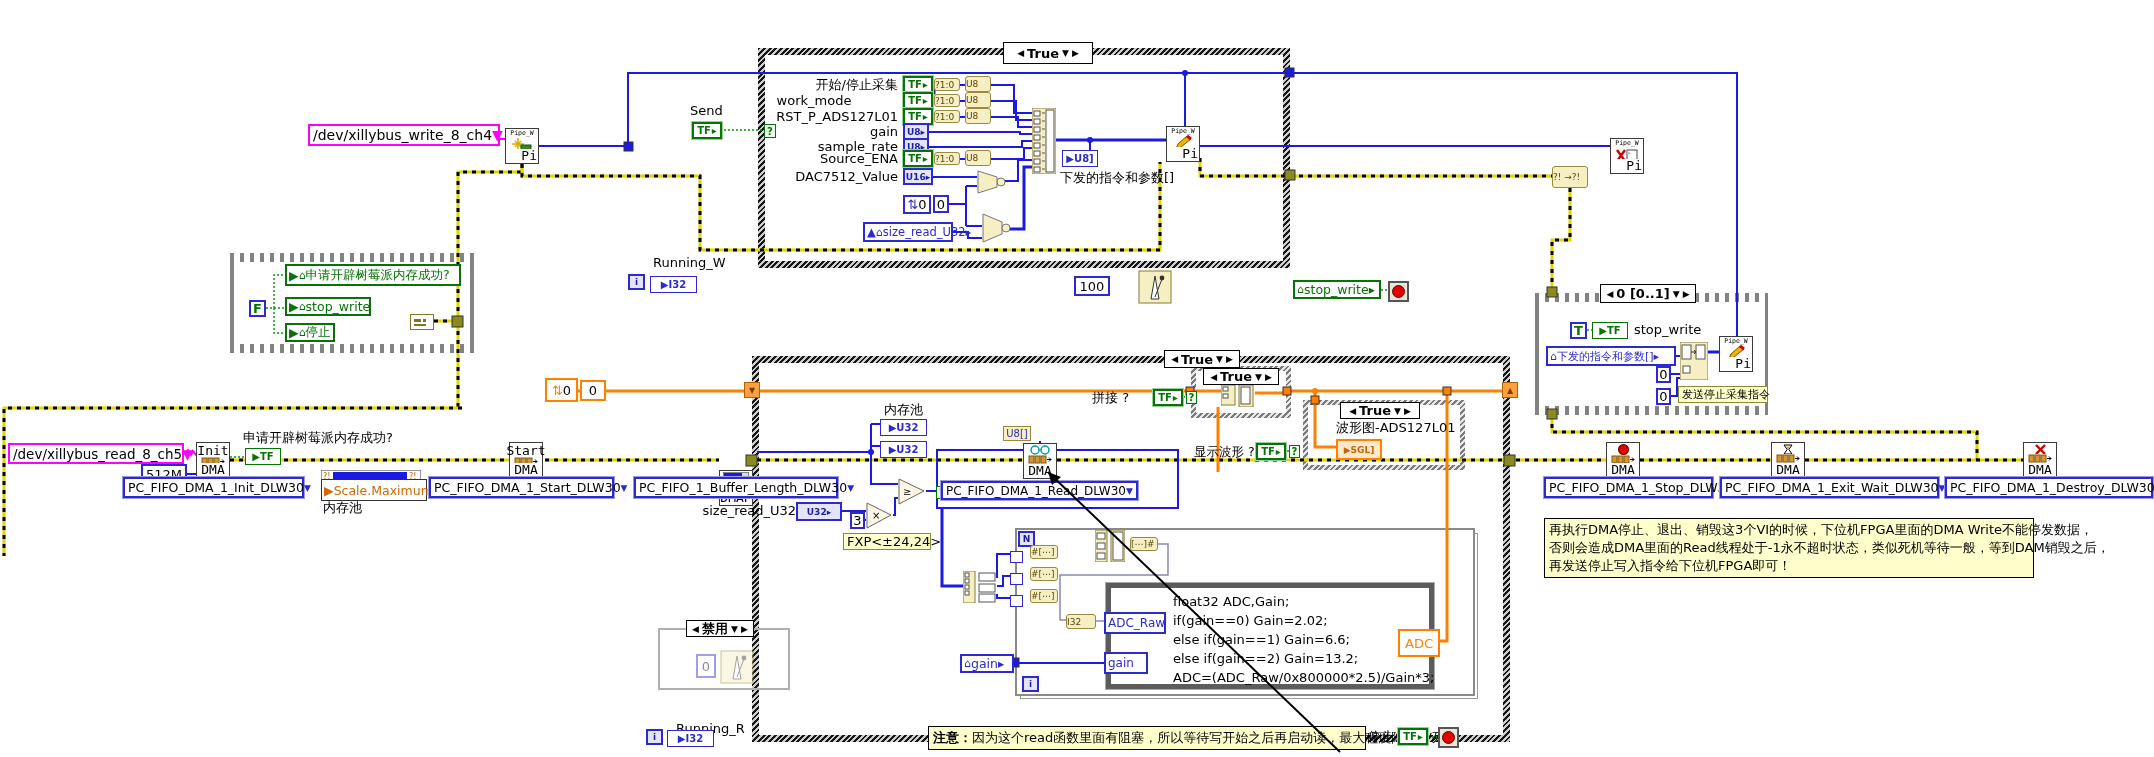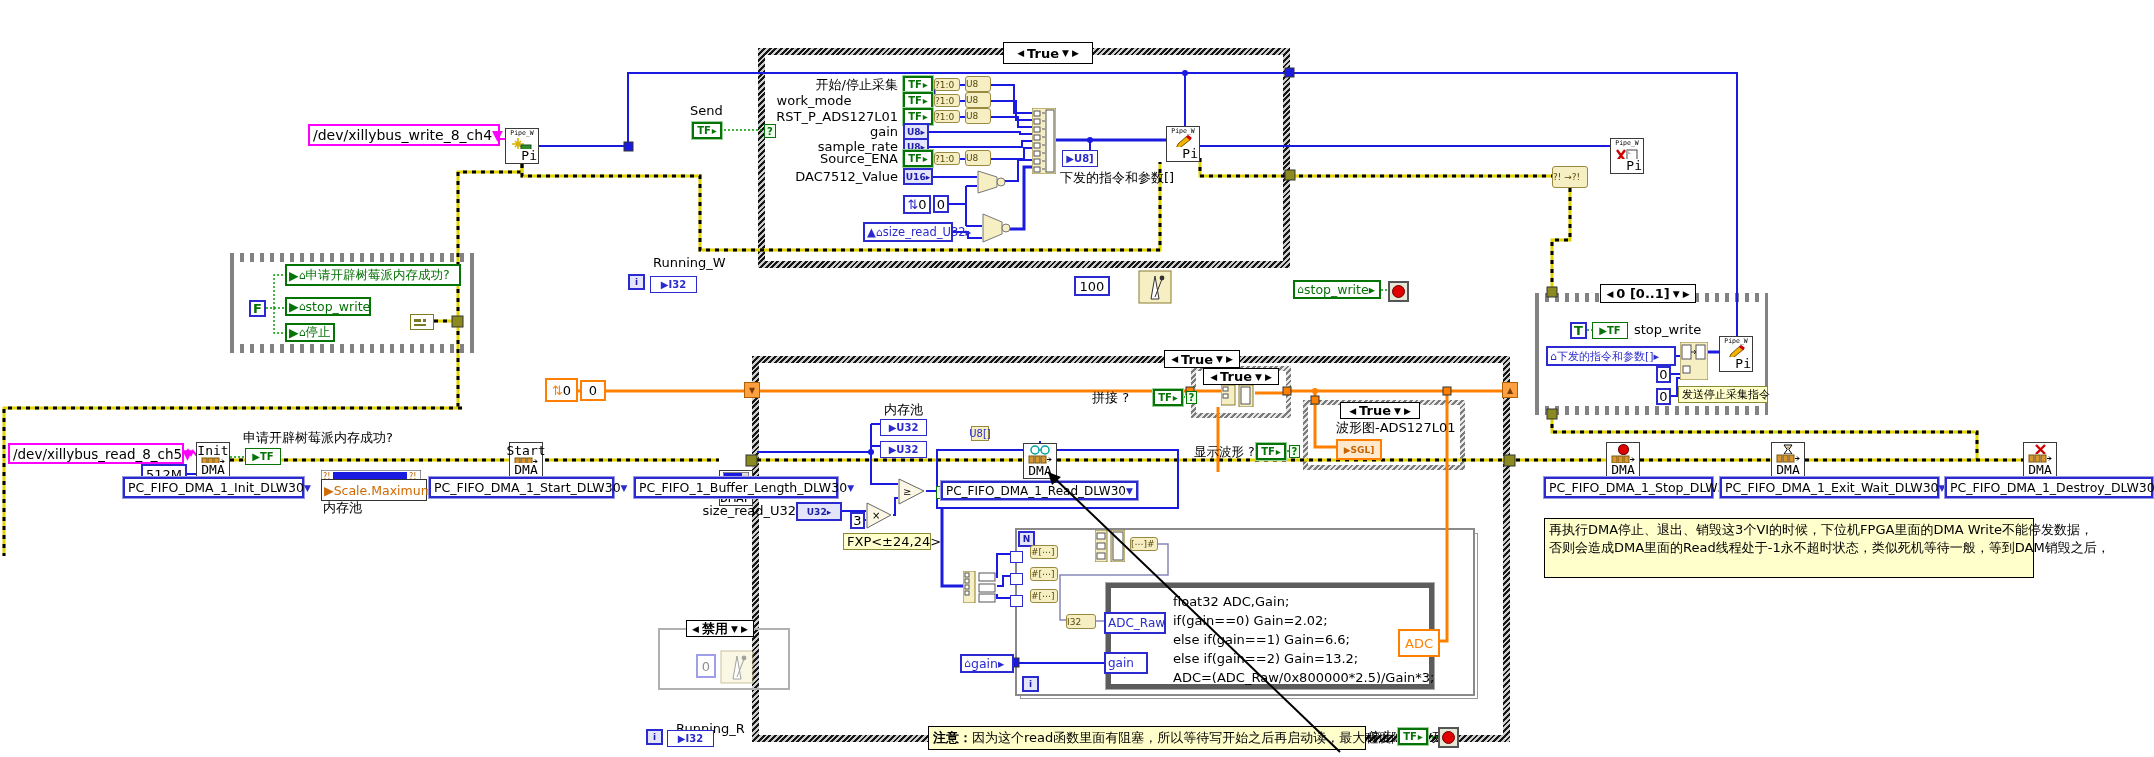--- a/index.html
+++ b/index.html
@@ -578,21 +578,21 @@
         <span class="ar">▼</span>
         <span class="ar">▶</span>
       </div>
       <div class="abs lbl" style="left: 1336px; top: 421px; width: 122px; height: 14px;"><span>波形图-ADS127L01</span></div>
       <div class="abs abs" style="left: 1336px; top: 439px; width: 42px; height: 17px;">
         <div style="border:2px solid #ff8000;background:#ffe8cc;color:#c86400;width:100%;height:100%;display:flex;align-items:center;justify-content:center;font-size:9px;font-weight:bold">
           <span class="ar">▶</span>
           <span>SGL]</span>
         </div>
       </div>
-      <div class="abs tanb" style="left: 971px; top: 426px; width: 18px; height: 15px;">
+      <div class="abs tanb" style="left: 1003px; top: 426px; width: 28px; height: 15px;">
         <span>U8[]</span>
       </div>
       <div class="abs node" style="left: 1023px; top: 443px; width: 34px; height: 36px;">
         <svg width="22" height="10">
           <circle cx="6" cy="5" r="4" fill="none" stroke="#00a0a0" stroke-width="1.5"></circle>
           <circle cx="16" cy="5" r="4" fill="none" stroke="#00a0a0" stroke-width="1.5"></circle>
           <path d="M10,5 h2" stroke="#00a0a0"></path>
         </svg>
         <svg width="24" height="9">
           <rect x="1" y="1" width="5" height="7" fill="#d9952f" stroke="#7a5a10"></rect>
@@ -745,20 +745,21 @@
       <div class="abs drop" style="left: 1720px; top: 477px; width: 219px; height: 21px; font-size: 12.5px;">
         <span>PC_FIFO_DMA_1_Exit_Wait_DLW30</span>
         <span class="dn">▼</span>
       </div>
       <div class="abs drop" style="left: 1945px; top: 477px; width: 208px; height: 21px; font-size: 12.5px;">
         <span>PC_FIFO_DMA_1_Destroy_DLW30</span>
       </div>
       <div class="abs note" style="left: 1544px; top: 518px; width: 490px; height: 60px;">
         <div>再执行DMA停止、退出、销毁这3个VI的时候，下位机FPGA里面的DMA Write不能停发数据，</div>
         <div>否则会造成DMA里面的Read线程处于-1永不超时状态，类似死机等待一般，等到DAM销毁之后，</div>
+        <div>再发送停止写入指令给下位机FPGA即可！</div>
       </div>
     </div>
 
   <svg id="overlay" class="abs" style="left:0;top:0" width="2154" height="757">
     <path d="M1048,472 L1340,752" stroke="#000" stroke-width="2" fill="none"></path>
     <path d="M1048,472 l4,13 l9,-8 z" fill="#000"></path>
   </svg>
 </div>
 
 </body></html>

